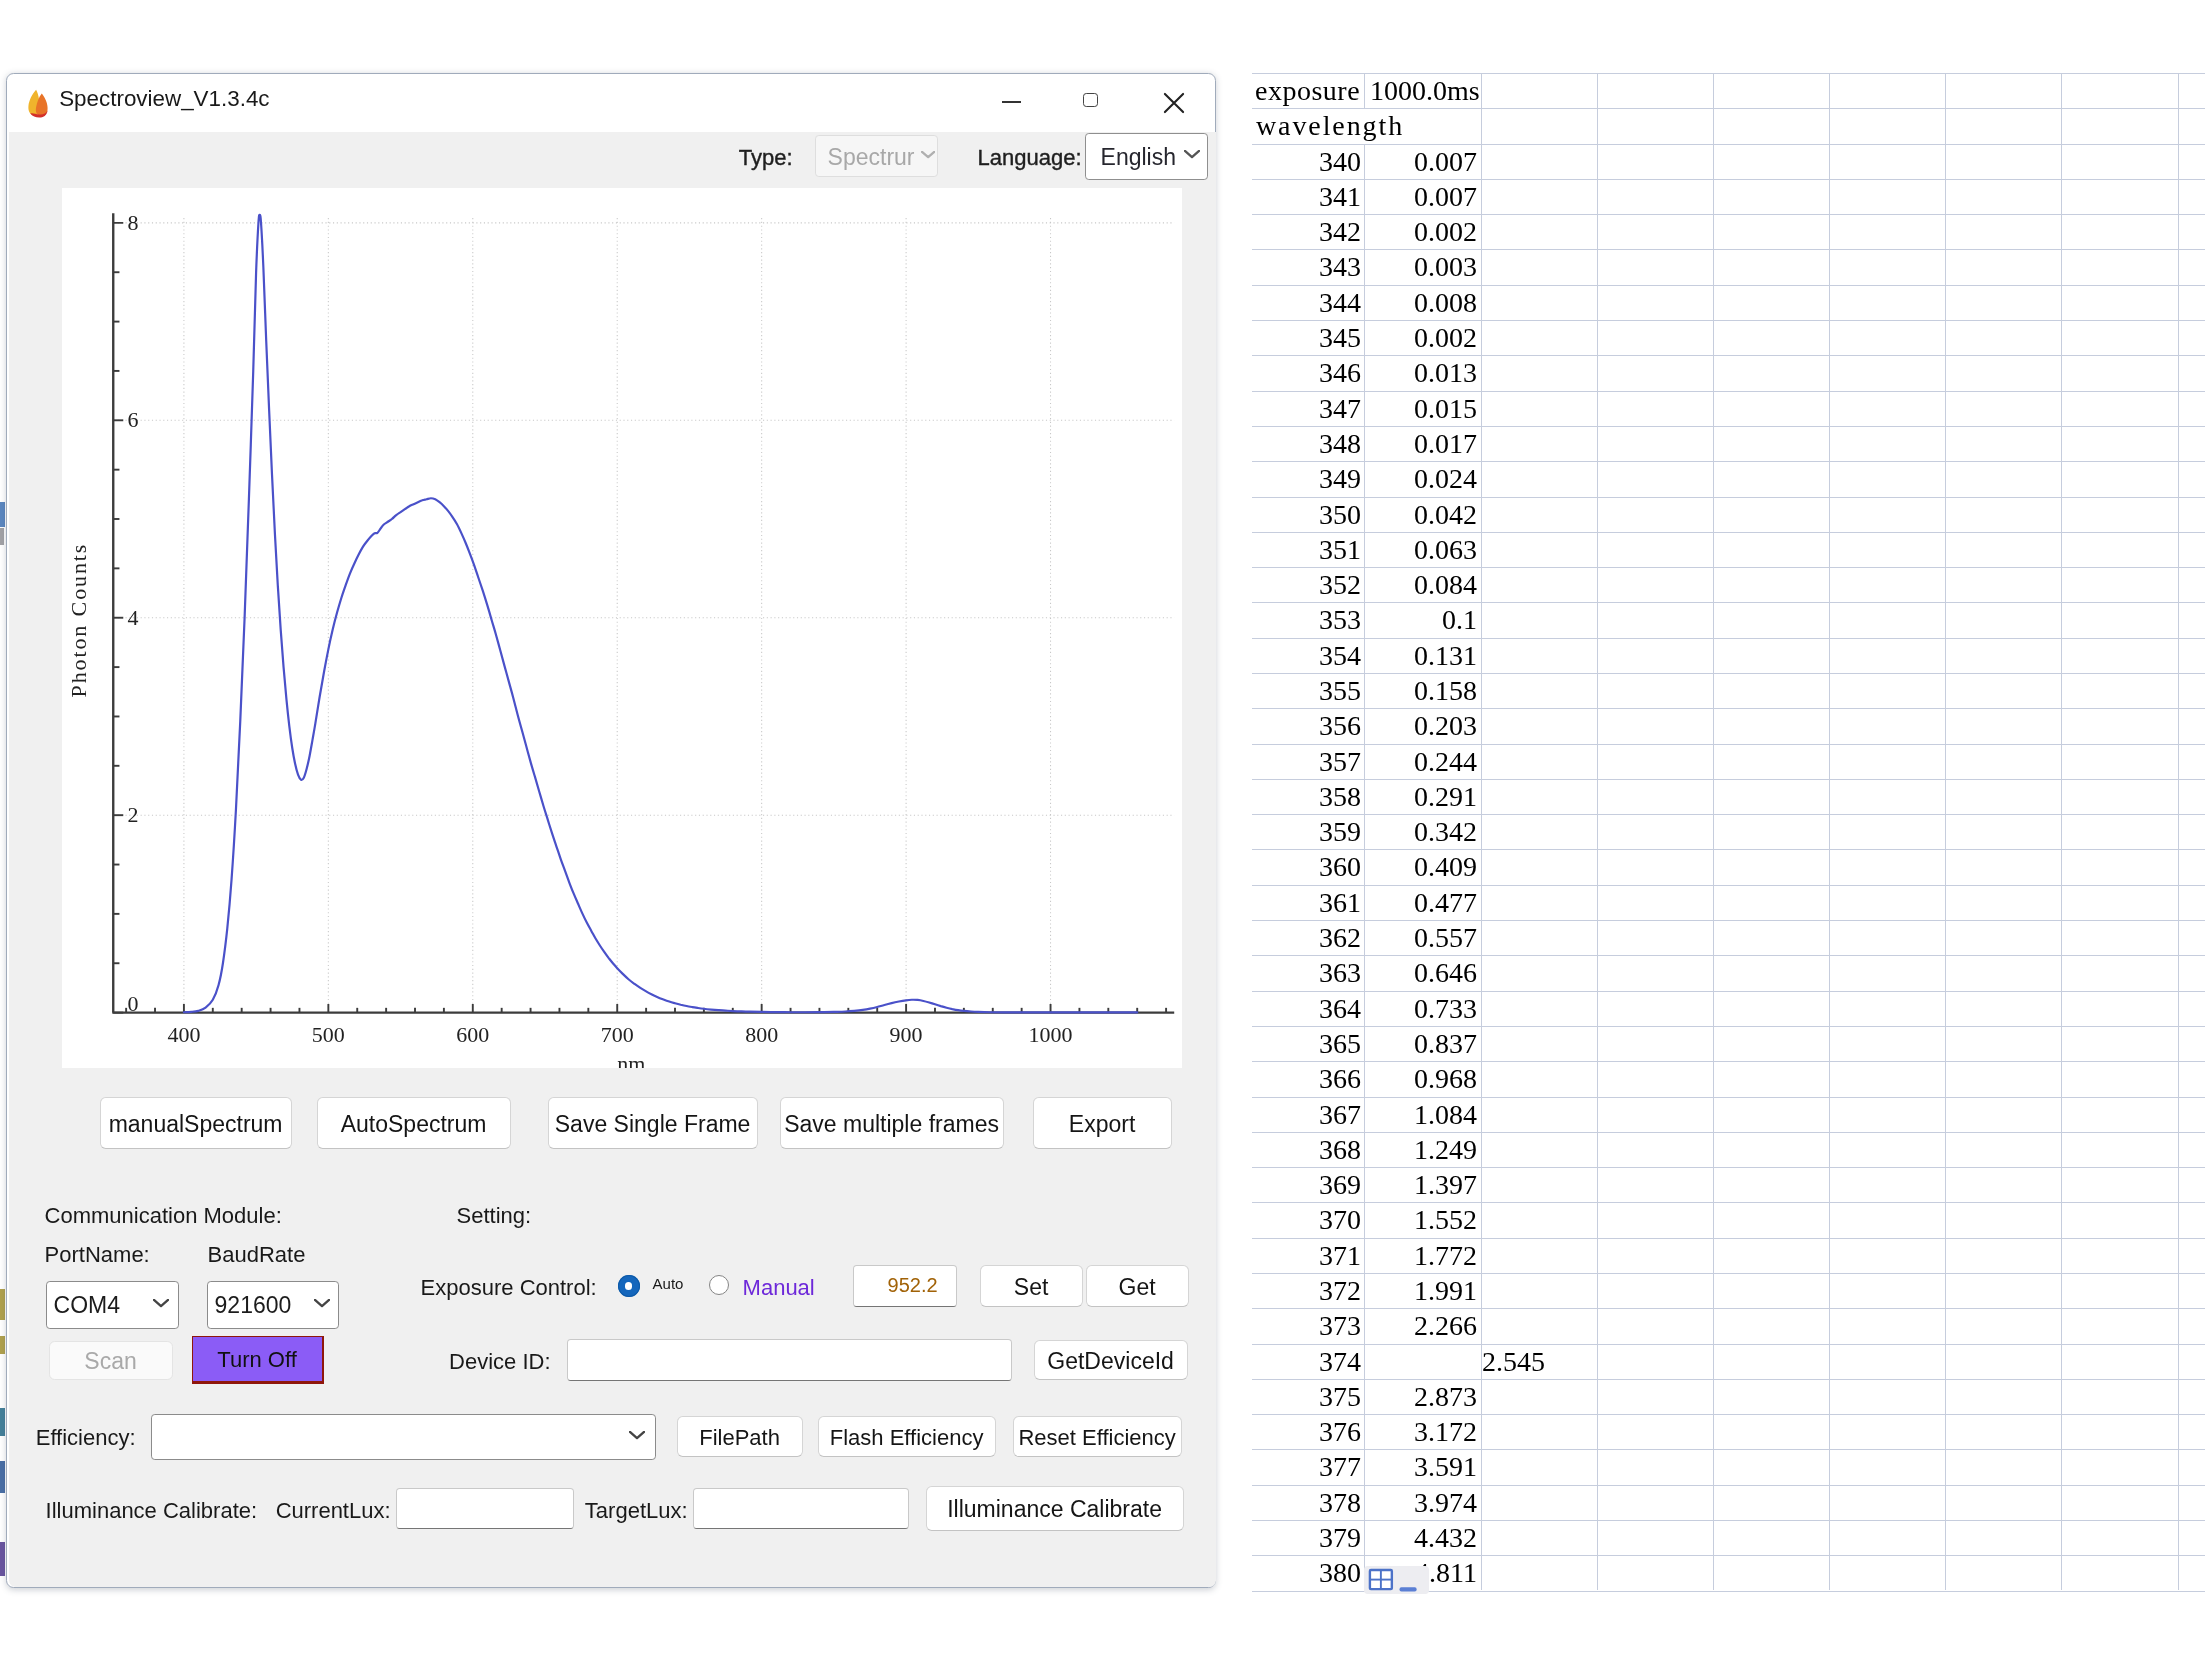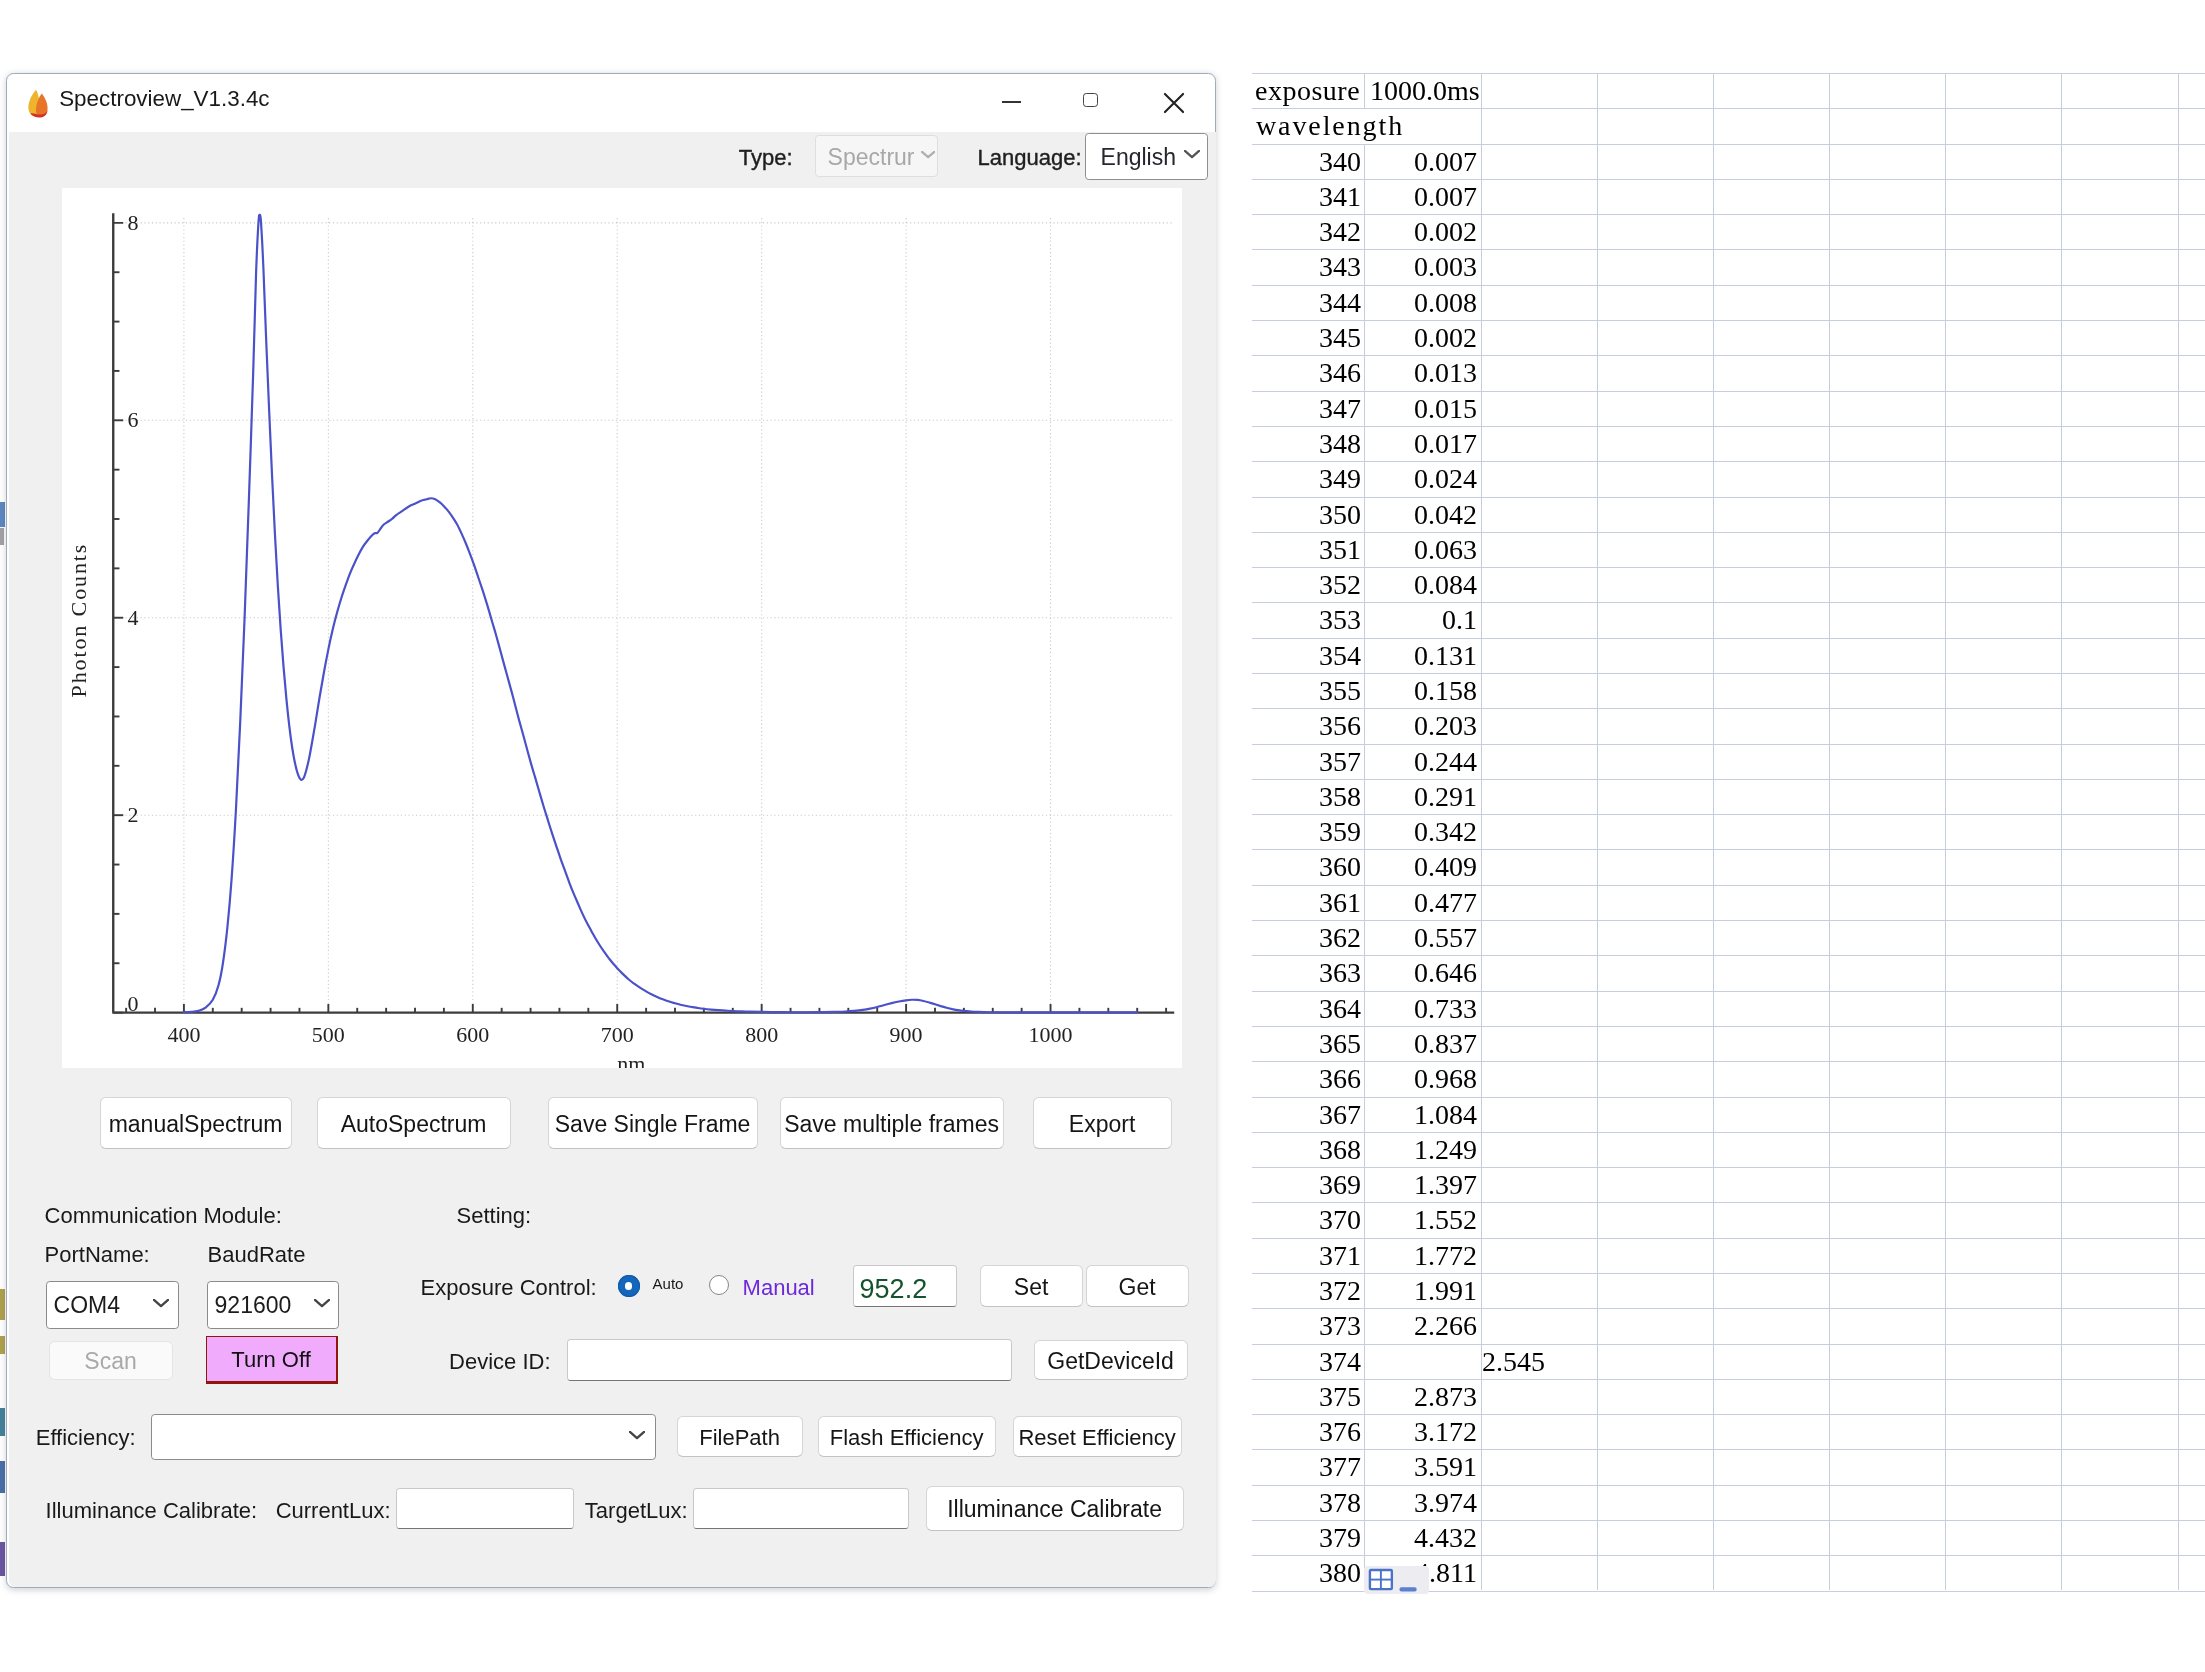--- a/index.html
+++ b/index.html
@@ -304,25 +304,25 @@
         <svg style="position:absolute;left:305px;top:1167px" width="16" height="9" viewBox="0 0 34 19">
           <polyline points="2 2 17 15 32 2" fill="none" stroke="#444" stroke-width="5" stroke-linecap="round" stroke-linejoin="round"></polyline>
         </svg>
         <div class="t" style="left:412px;top:1143px;font-size:22px;color:#191919">Exposure Control:</div>
         <div style="position:absolute;left:609px;top:1143px;width:22px;height:22px;border-radius:50%;background:#1466bc;box-shadow:inset 0 0 0 1px #0d5aa8"></div>
         <div style="position:absolute;left:616px;top:1150px;width:7.6px;height:7.6px;border-radius:50%;background:#fff"></div>
         <div class="t" style="left:644px;top:1143px;font-size:15px;color:#191919">Auto</div>
         <div style="position:absolute;left:700px;top:1143px;width:20px;height:20px;border-radius:50%;background:#fff;border:1.7px solid #858585"></div>
         <div class="t" style="left:734px;top:1143px;font-size:22px;color:#6d28d9">Manual</div>
         <div class="inp" style="left:844px;top:1133px;width:104px;height:42px"></div>
-        <div class="t" style="left:851px;top:1142px;font-size:27px;color:#14532d">952.2</div>
+        <div class="t" style="left:879px;top:1142px;font-size:20px;color:#a16207">952.2</div>
         <div class="btn" style="left:971px;top:1133px;width:103px;height:42px;line-height:42px;font-size:23px">Set</div>
         <div class="btn" style="left:1077px;top:1133px;width:103px;height:42px;line-height:42px;font-size:23px">Get</div>
         <div class="btn dis" style="left:40px;top:1209px;width:124px;height:39px;line-height:39px;font-size:23px">Scan</div>
-        <div style="position:absolute;left:197px;top:1204px;width:132px;height:48px;background:#f0abfc;border:1px solid #8f170c;border-right-width:2.4px;border-bottom-width:3.3px;text-align:center;line-height:45px;font-size:22px;color:#111">Turn Off</div>
+        <div style="position:absolute;left:183px;top:1204px;width:132px;height:48px;background:#8b5cf6;border:1px solid #8f170c;border-right-width:2.4px;border-bottom-width:3.3px;text-align:center;line-height:45px;font-size:22px;color:#111">Turn Off</div>
         <div class="t" style="right:665px;top:1217px;font-size:22px;color:#191919">Device ID:</div>
         <div class="inp" style="left:558px;top:1207px;width:445px;height:42px"></div>
         <div class="btn" style="left:1025px;top:1208px;width:154px;height:40px;line-height:40px;font-size:23px">GetDeviceId</div>
         <div class="t" style="right:1080px;top:1293px;font-size:22px;color:#191919">Efficiency:</div>
         <div style="position:absolute;left:142px;top:1282px;width:505px;height:46px;background:#fff;border:1.2px solid #8b8b8b;border-radius:3.8px"></div>
         <svg style="position:absolute;left:620px;top:1299px" width="16" height="9" viewBox="0 0 34 19">
           <polyline points="2 2 17 15 32 2" fill="none" stroke="#444" stroke-width="5" stroke-linecap="round" stroke-linejoin="round"></polyline>
         </svg>
         <div class="btn" style="left:668px;top:1284px;width:126px;height:41px;line-height:41px;font-size:22px">FilePath</div>
         <div class="btn" style="left:809px;top:1284px;width:178px;height:41px;line-height:41px;font-size:22px">Flash Efficiency</div>

